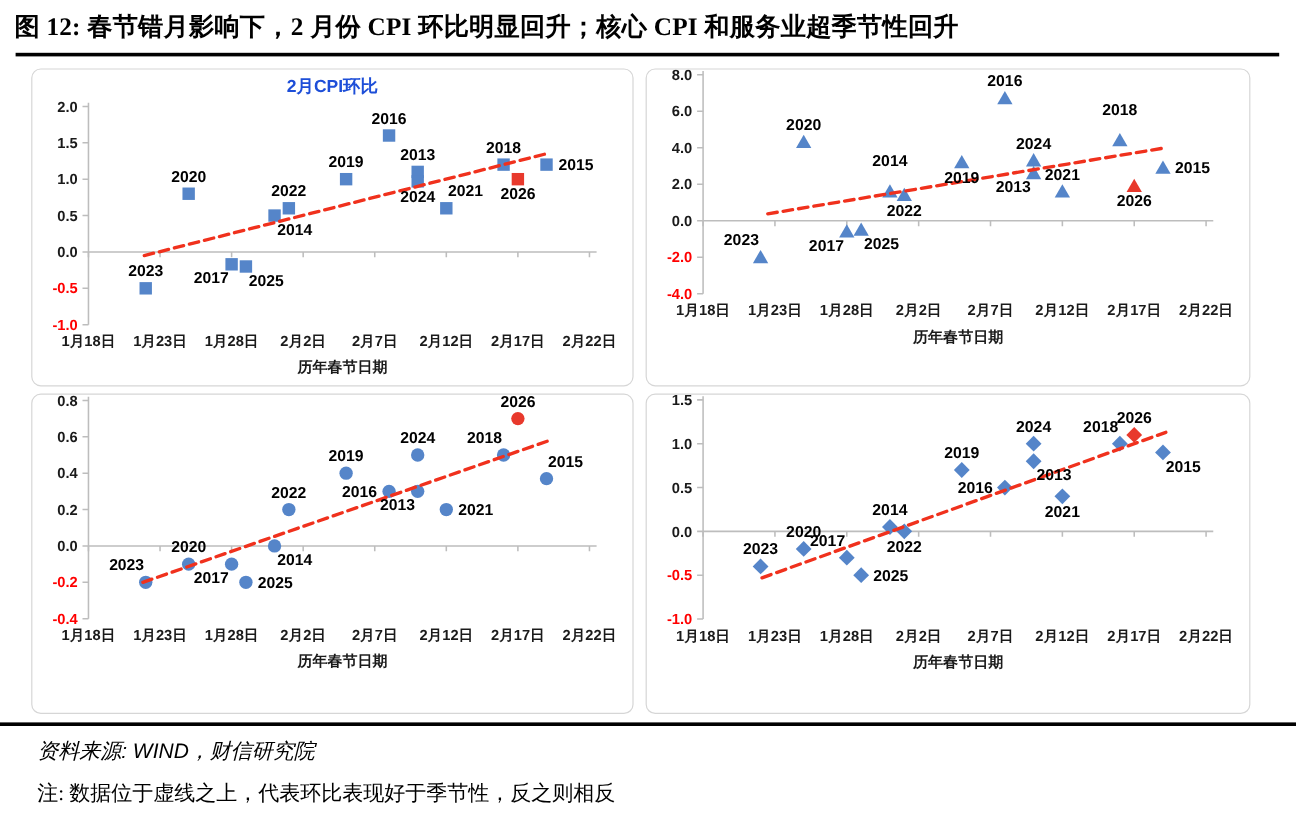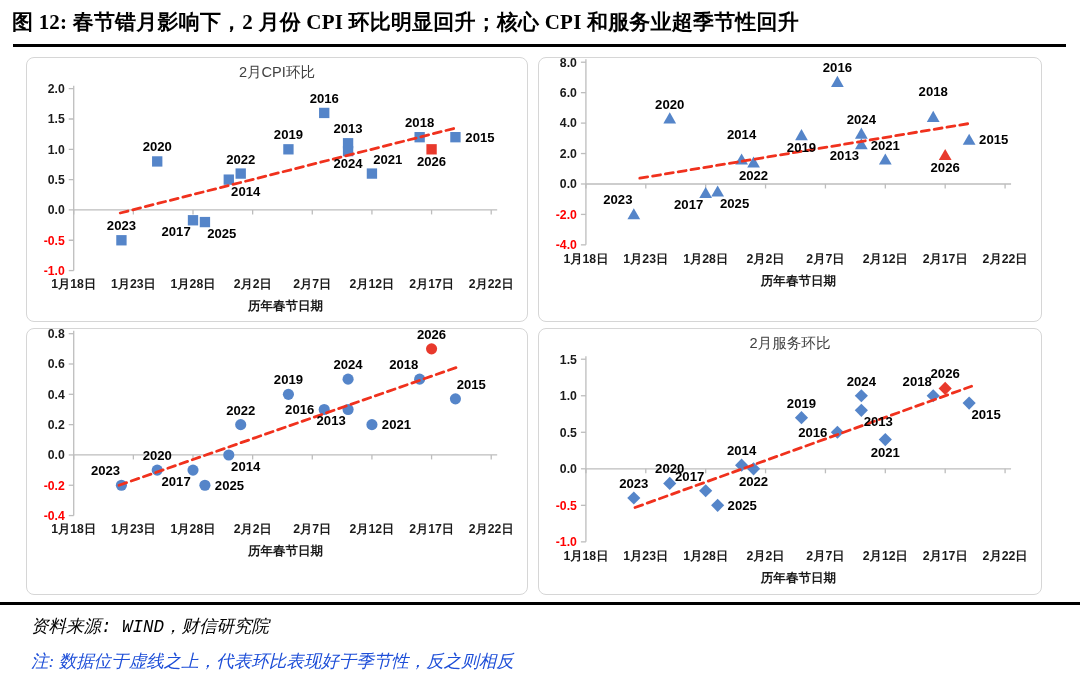--- a/index.html
+++ b/index.html
@@ -7,35 +7,35 @@
         font-family:"Liberation Sans","DejaVu Sans",sans-serif;border-radius:27px;}
   .fig-title{position:absolute;left:12px;top:8px;width:1056px;
              font-family:"Liberation Serif","DejaVu Serif",serif;
              font-weight:700;font-size:21px;color:#000;letter-spacing:0.2px;}
   .title-rule{position:absolute;left:13px;top:44px;width:1053px;height:3px;background:#000;}
   .charts-grid{position:absolute;left:26px;top:57px;width:1016px;
                display:grid;grid-template-columns:502px 504px;grid-template-rows:265px 267px;
                grid-column-gap:10px;grid-row-gap:6px;}
   .chart{border:1px solid #d6d6d6;border-radius:8px;background:#fff;box-sizing:border-box;}
   .chart-title{padding-top:5px;height:21px;text-align:center;
-               font-size:14.6px;font-weight:400;color:#404040;}
+               font-size:14.6px;font-weight:700;color:#1d4ed8;}
   .chart svg{display:block;width:100%;height:235px;}
   svg text{font-family:"Liberation Sans","DejaVu Sans",sans-serif;}
   .ytick{font-size:12.3px;font-weight:700;fill:#1a1a1a;}
   .ytick-neg{font-size:12.3px;font-weight:700;fill:#ff0000;}
   .xtick{font-size:12.3px;font-weight:700;fill:#1a1a1a;}
   .axlabel{font-size:12.6px;font-weight:700;fill:#1a1a1a;}
   .ptlabel{font-size:13.2px;font-weight:600;fill:#000;}
   .footer-rule{position:absolute;left:0;top:602px;width:1080px;height:3px;background:#000;}
   .source-line{position:absolute;left:31px;top:614px;
-               font-family:Liberation Mono, monospace;
+               font-family:Liberation Sans, sans-serif;
                font-style:italic;font-size:17.5px;color:#000;}
   .note-line{position:absolute;left:31px;top:649px;
              font-family:"Liberation Serif","DejaVu Serif",serif;
-             font-style:italic;font-size:17.5px;color:#1d4ed8;}
+             font-size:17.5px;color:#000000;}
 </style>
 </head>
 <body>
 
 <div class="page">
 
   <div class="fig-title">图 12:  春节错月影响下，2 月份 CPI 环比明显回升；核心 CPI 和服务业超季节性回升</div>
   <div class="title-rule"></div>
 
   <div class="charts-grid">
@@ -232,21 +232,20 @@
           <text x="289" y="84.74999999999999" text-anchor="end" class="ptlabel">2016</text>
           <text x="306" y="96.24999999999999" text-anchor="middle" class="ptlabel">2013</text>
           <text x="323" y="39.75" text-anchor="middle" class="ptlabel">2024</text>
           <text x="357" y="100" text-anchor="start" class="ptlabel">2021</text>
           <text x="379" y="39.75" text-anchor="middle" class="ptlabel">2018</text>
           <text x="407" y="9.25000000000001" text-anchor="middle" class="ptlabel">2026</text>
           <text x="447" y="59.57499999999999" text-anchor="middle" class="ptlabel">2015</text>
         </svg>
     </div>
     <div class="chart">
-      <div class="chart-title">2月服务环比</div>
       <svg viewBox="0 0 503 235">
           <line x1="47" y1="1" x2="47" y2="187" stroke="#bdbdbd" stroke-width="1.3"></line>
           <line x1="42" y1="4" x2="47" y2="4" stroke="#bdbdbd" stroke-width="1.3"></line>
           <text x="38" y="8.3" text-anchor="end" class="ytick">1.5</text>
           <line x1="42" y1="40.6" x2="47" y2="40.6" stroke="#bdbdbd" stroke-width="1.3"></line>
           <text x="38" y="44.9" text-anchor="end" class="ytick">1.0</text>
           <line x1="42" y1="77.2" x2="47" y2="77.2" stroke="#bdbdbd" stroke-width="1.3"></line>
           <text x="38" y="81.5" text-anchor="end" class="ytick">0.5</text>
           <line x1="42" y1="113.80000000000001" x2="47" y2="113.80000000000001" stroke="#bdbdbd" stroke-width="1.3"></line>
           <text x="38" y="118.10000000000001" text-anchor="end" class="ytick">0.0</text>

